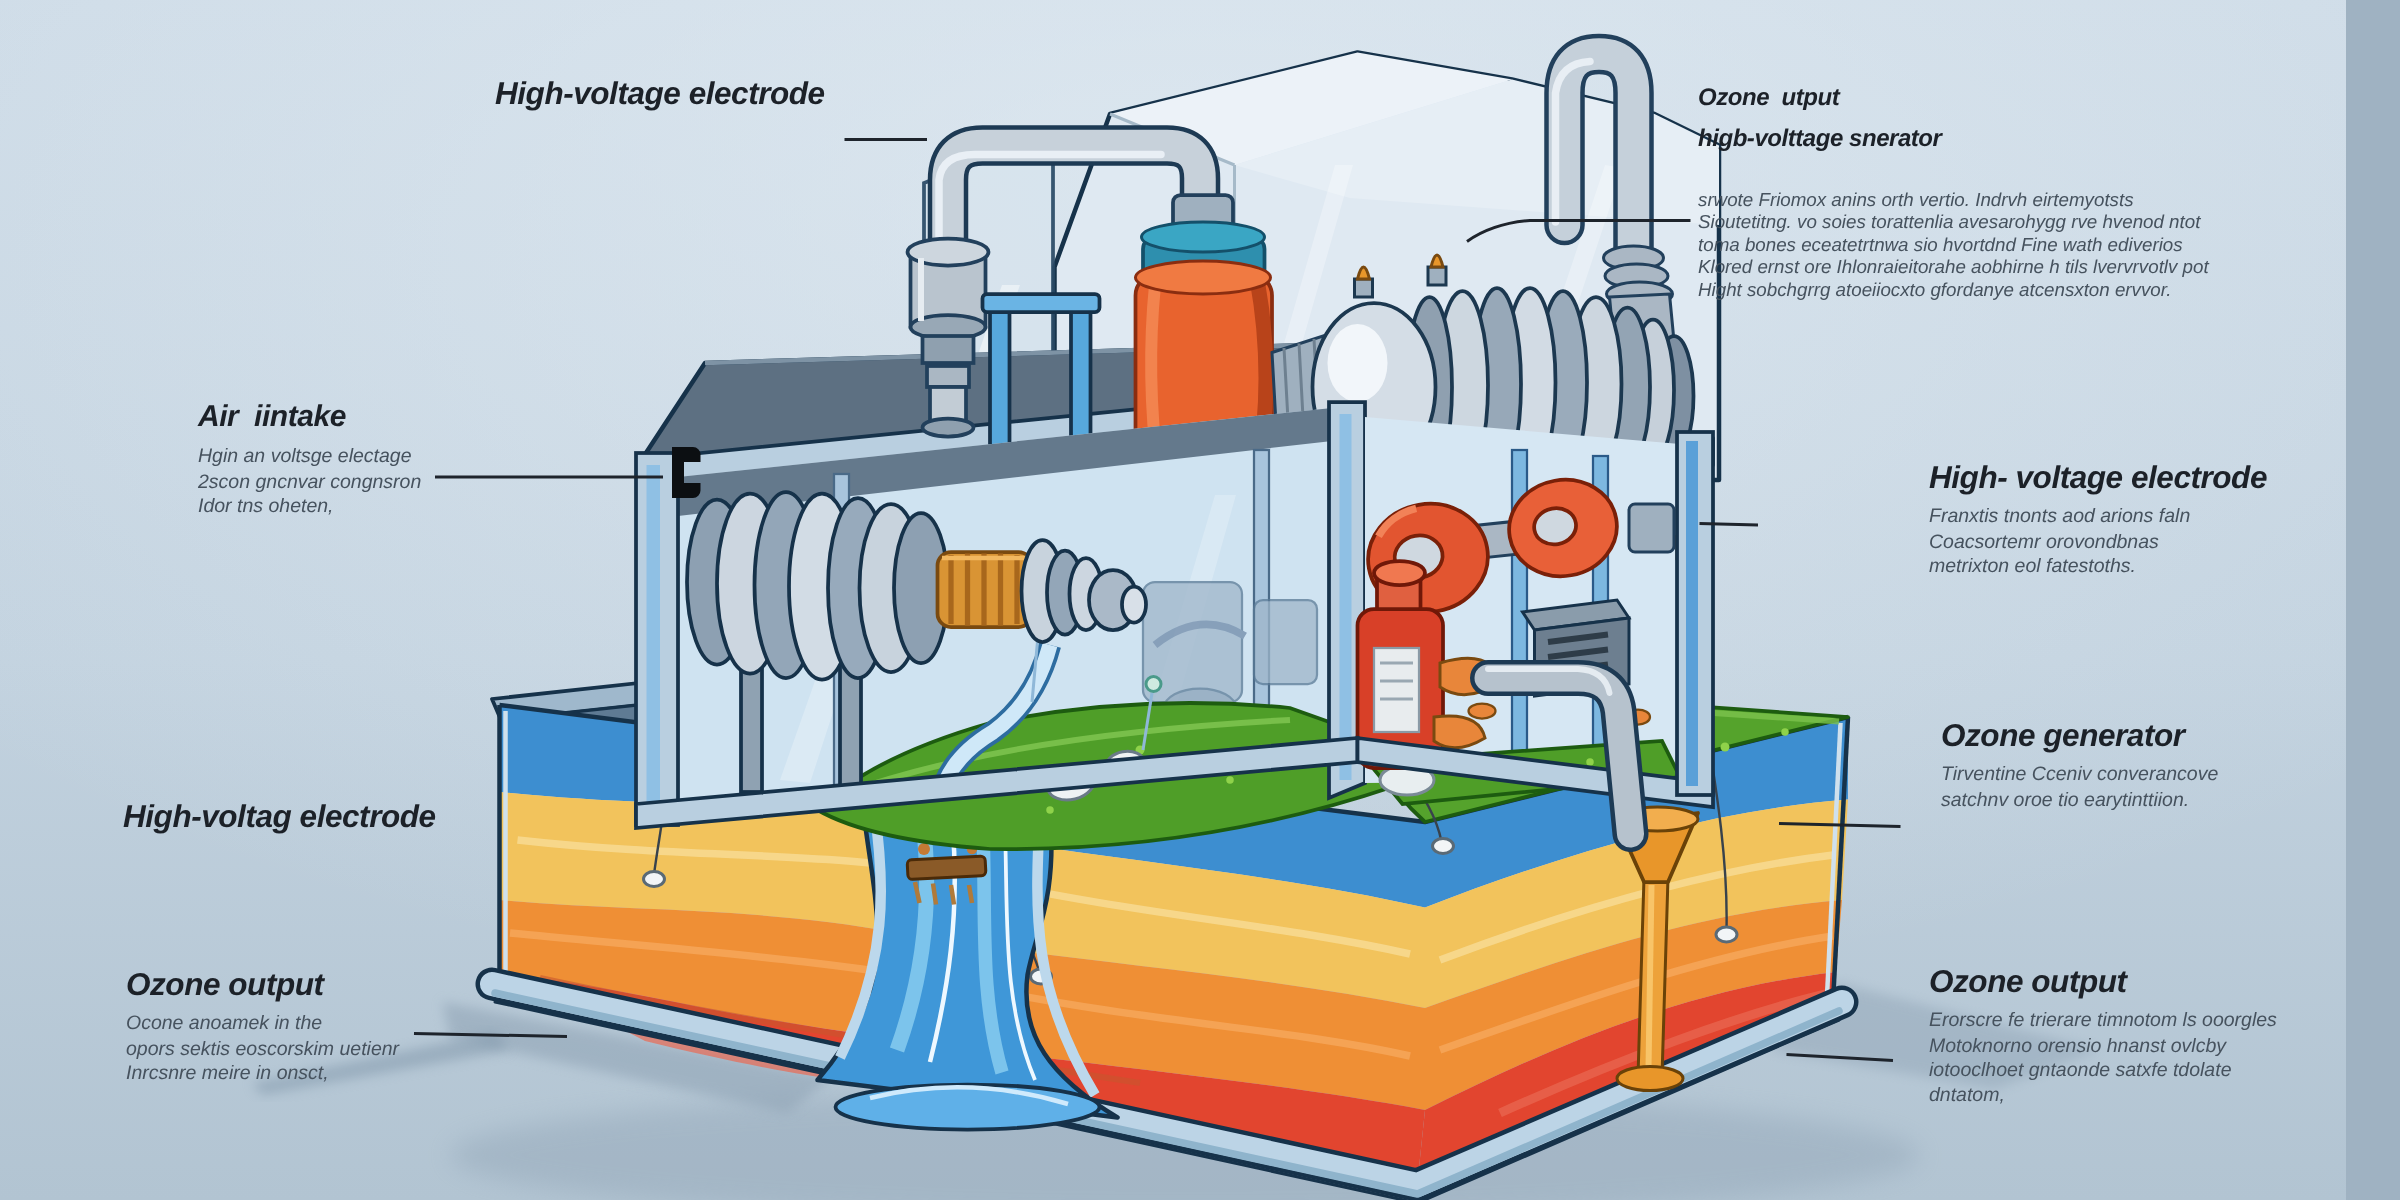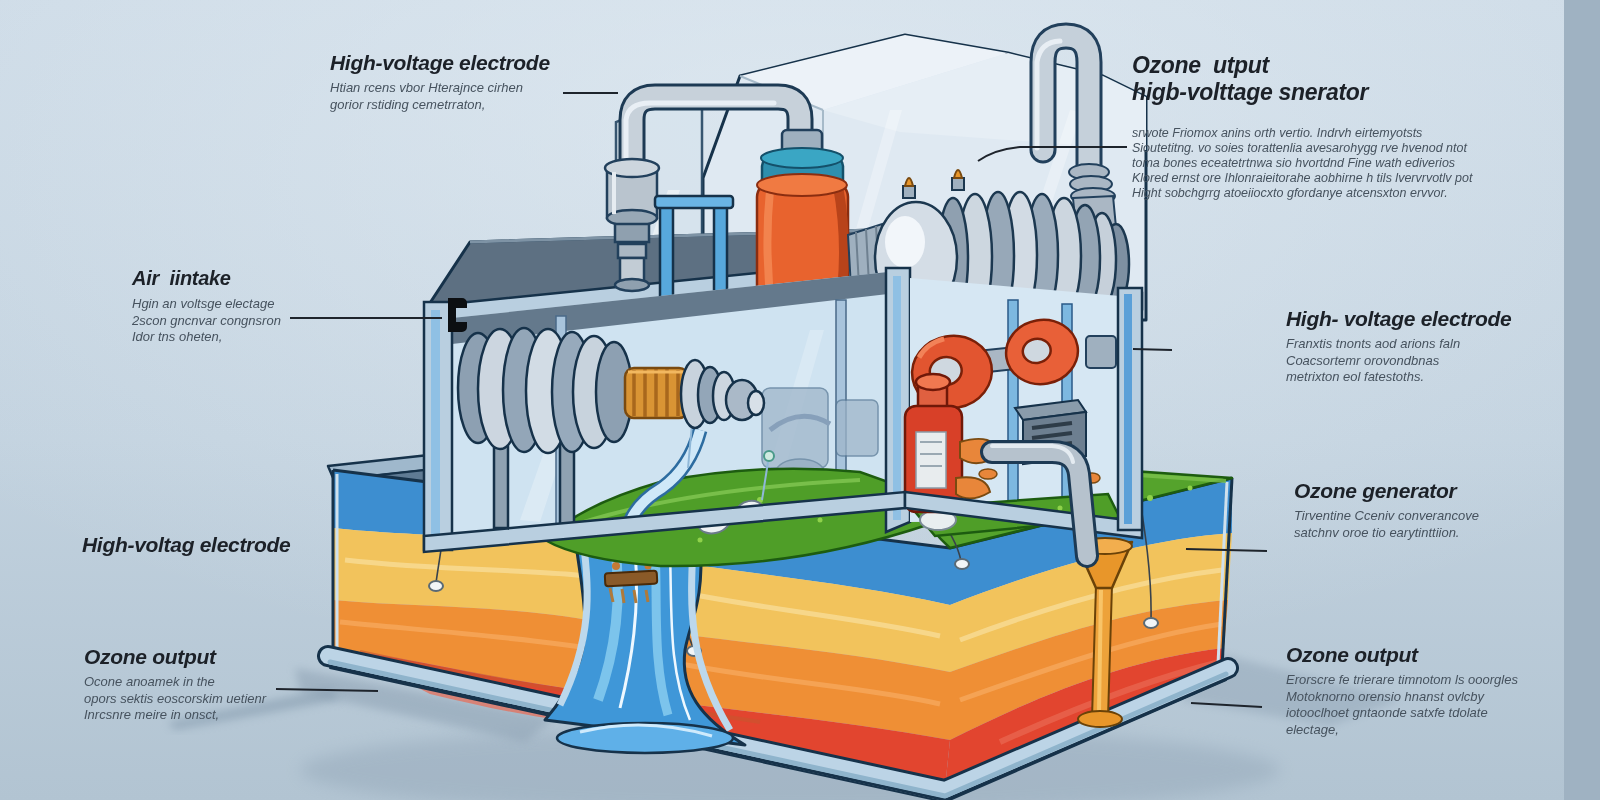--- a/index.html
+++ b/index.html
@@ -6,21 +6,21 @@
   .stage{position:relative;width:1564px;height:800px;overflow:hidden;
          font-family:"Liberation Sans",sans-serif;background:#fef9c3;font-style:italic;}
   .stage svg{position:absolute;left:0;top:0;}
   .label{position:absolute;color:#20262e;}
   .label .title{font-weight:700;font-size:21px;letter-spacing:-0.3px;line-height:25px;
                 white-space:pre-wrap;color:#1c2128;}
   .label .body{font-size:13px;line-height:16.5px;margin-top:5px;color:#46525e;
                white-space:pre-wrap;}
   .label-tl{left:330px;top:50px;width:300px;}
   .label-tr{left:1132px;top:52px;width:450px;}
-  .label-tr .title{font-size:23px;line-height:27px;}
+  .label-tr .title{font-size:16px;line-height:27px;}
   .label-tr .body{font-size:12.5px;line-height:15px;margin-top:20px;}
   .label-air{left:84px;top:266px;width:260px;margin-left:48px;}
   .label-air .title{font-size:20px;}
   .label-ll{left:82px;top:532px;width:290px;}
   .label-bl{left:84px;top:644px;width:280px;}
   .label-rm{left:1286px;top:306px;width:300px;}
   .label-rl{left:1294px;top:478px;width:280px;}
   .label-br{left:1286px;top:642px;width:300px;}
 </style>
 </head>
@@ -377,22 +377,20 @@
     <path d="M290,318 L442,318"></path>
     <path d="M276,689 L378,691"></path>
     <path d="M1133,349 L1172,350"></path>
     <path d="M1186,549 L1267,551"></path>
     <path d="M1191,703 L1262,707"></path>
   </g>
 </svg>
 
 <div class="label label-tl">
   <div class="title">High-voltage electrode</div>
-  <div class="body">Htian rcens vbor Hterajnce cirhen
-gorior rstiding cemetrraton,</div>
 </div>
 
 <div class="label label-tr">
   <div class="title">Ozone  utput
 higb-volttage snerator</div>
   <div class="body">srwote Friomox anins orth vertio. Indrvh eirtemyotsts
 Sioutetitng. vo soies torattenlia avesarohygg rve hvenod ntot
 toma bones eceatetrtnwa sio hvortdnd Fine wath ediverios
 Klored ernst ore Ihlonraieitorahe aobhirne h tils lvervrvotlv pot
 Hight sobchgrrg atoeiiocxto gfordanye atcensxton ervvor.</div>
@@ -427,16 +425,16 @@
   <div class="title">Ozone generator</div>
   <div class="body">Tirventine Cceniv converancove
 satchnv oroe tio earytinttiion.</div>
 </div>
 
 <div class="label label-br">
   <div class="title">Ozone output</div>
   <div class="body">Erorscre fe trierare timnotom ls ooorgles
 Motoknorno orensio hnanst ovlcby
 iotooclhoet gntaonde satxfe tdolate
-electage,</div>
+dntatom,</div>
 </div>
 
 </div>
 
 </body></html>

